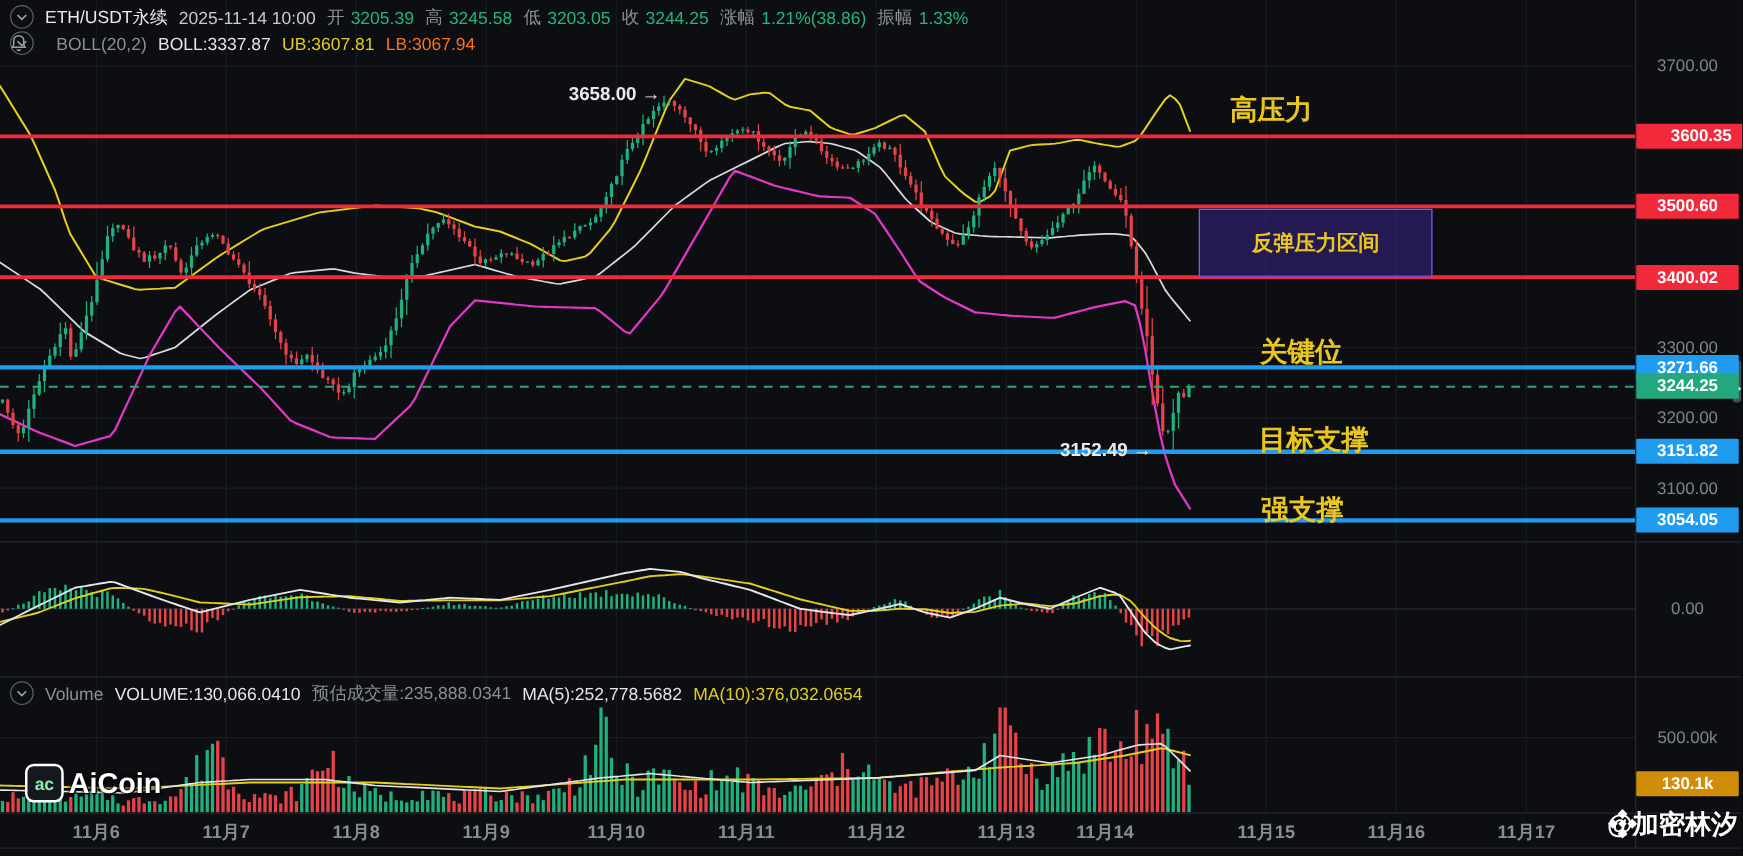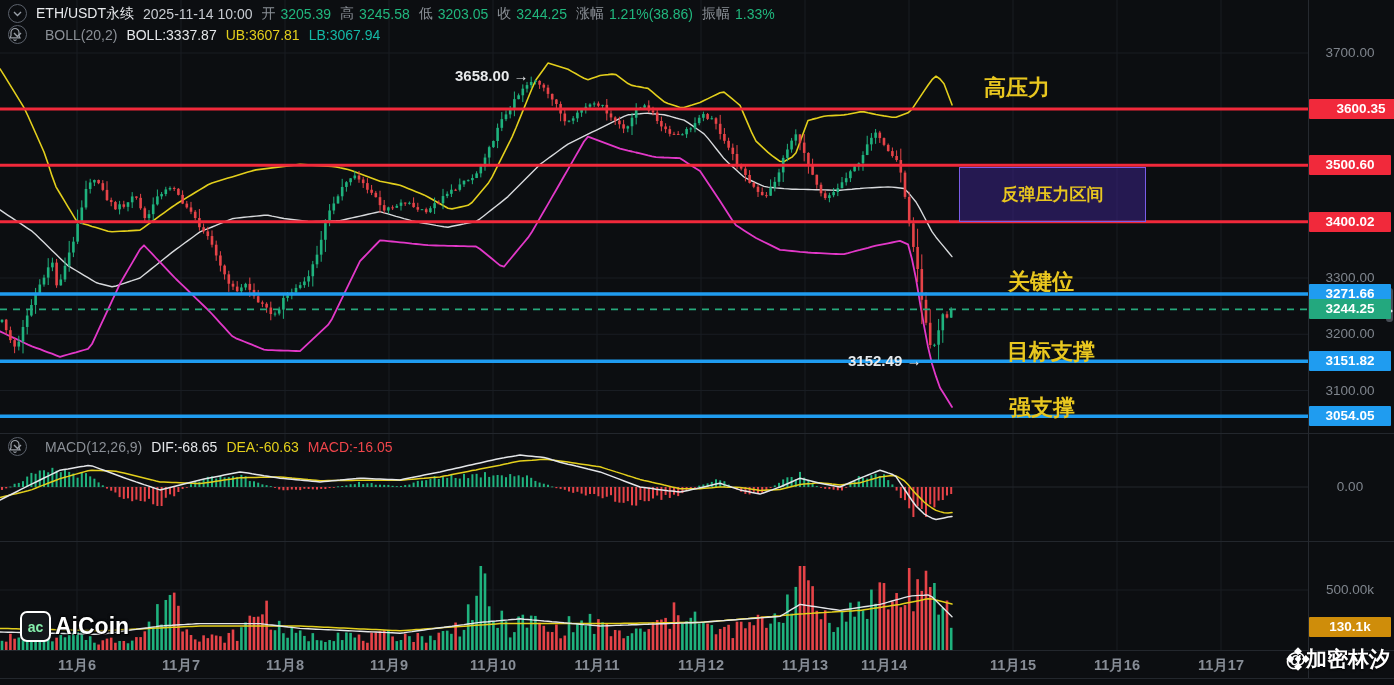--- a/index.html
+++ b/index.html
@@ -6,21 +6,21 @@
   #app{position:relative;width:1394px;height:685px;background:#0c0e11;overflow:hidden;
        font-family:"Liberation Sans","DejaVu Sans",sans-serif;-webkit-font-smoothing:antialiased;}
   svg{position:absolute;left:0;display:block;}
   
   .hrow{position:absolute;left:8px;display:flex;align-items:center;gap:9px;z-index:7;
         font-size:14px;color:#8b9097;white-space:nowrap;}
   .hrow .sym{color:#e8eaed;}
   .hrow .dt{color:#c7cbd1;}
   .pair{display:flex;gap:5px;align-items:center;}
   .green{color:#21b77e;} .white{color:#e4e6e9;} .yellow{color:#e3cf1c;}
-  .pink{color:#14b8a6;} .red{color:#f0454b;} .gray{color:#8b9097;}
+  .pink{color:#f97316;} .red{color:#f0454b;} .gray{color:#8b9097;}
   .cicon{width:17px;height:17px;border:1px solid #5b616b;border-radius:50%;display:flex;
          align-items:center;justify-content:center;flex:0 0 auto;}
   .cicon svg{position:static;}
   .bell{display:flex;align-items:center;flex:0 0 auto;}
   
   #price-axis{position:absolute;left:1308px;top:0;width:86px;height:678px;z-index:10;}
   .chip{position:absolute;left:1px;width:82px;height:20px;line-height:20px;text-align:center;
         font-size:13.5px;font-weight:bold;color:#fff;border-radius:1px;}
   .chip.res{background:#f1293b;} .chip.sup{background:#1f9cf0;}
   .chip.last{background:#23a87e;} .chip.amber{background:#cf8d0a;}
@@ -1078,38 +1078,33 @@
           <path d="M7 1.5a4 4 0 0 0-4 4v3.2L2 10.8h10l-1-2.1V5.5a4 4 0 0 0-4-4z" fill="none" stroke="#9aa0a8" stroke-width="1.2"></path>
           <path d="M5.6 12.4a1.5 1.5 0 0 0 2.8 0" fill="none" stroke="#9aa0a8" stroke-width="1.2"></path>
         </svg>
     </span>
     <span class="gray">BOLL(20,2)</span>
     <span class="white">BOLL:3337.87</span>
     <span class="yellow">UB:3607.81</span>
     <span class="pink">LB:3067.94</span>
   </div>
 
-  <div class="hrow" style="top:437px;z-index:7">
+
+  <div class="hrow" style="top:545px;z-index:7">
     <span class="cicon">
       <svg width="11" height="11" viewBox="0 0 11 11">
           <polyline points="2,4 5.5,7.5 9,4" fill="none" stroke="#9aa0a8" stroke-width="1.4"></polyline>
         </svg>
     </span>
-    <span class="bell">
-      <svg width="14" height="15" viewBox="0 0 14 15">
-          <path d="M7 1.5a4 4 0 0 0-4 4v3.2L2 10.8h10l-1-2.1V5.5a4 4 0 0 0-4-4z" fill="none" stroke="#9aa0a8" stroke-width="1.2"></path>
-          <path d="M5.6 12.4a1.5 1.5 0 0 0 2.8 0" fill="none" stroke="#9aa0a8" stroke-width="1.2"></path>
-        </svg>
-    </span>
-    <span class="gray">MACD(12,26,9)</span>
-    <span class="white">DIF:-68.65</span>
-    <span class="yellow">DEA:-60.63</span>
-    <span class="red">MACD:-16.05</span>
+    <span class="gray">Volume</span>
+    <span class="white">VOLUME:130,066.0410</span>
+    <span class="gray">预估成交量:235,888.0341</span>
+    <span class="white">MA(5):252,778.5682</span>
+    <span class="yellow">MA(10):376,032.0654</span>
   </div>
-
 
   <div class="ann" style="left:984px;top:73px">高压力</div>
   <div class="ann" style="left:1008px;top:267px">关键位</div>
   <div class="ann" style="left:1007px;top:337px">目标支撑</div>
   <div class="ann" style="left:1009px;top:393px">强支撑</div>
   <div class="wlabel" style="left:455px;top:67px">3658.00 →</div>
   <div class="wlabel" style="left:848px;top:352px">3152.49 →</div>
 
   <div class="sep" style="top:433px"></div>
   <div class="sep" style="top:541px"></div>

